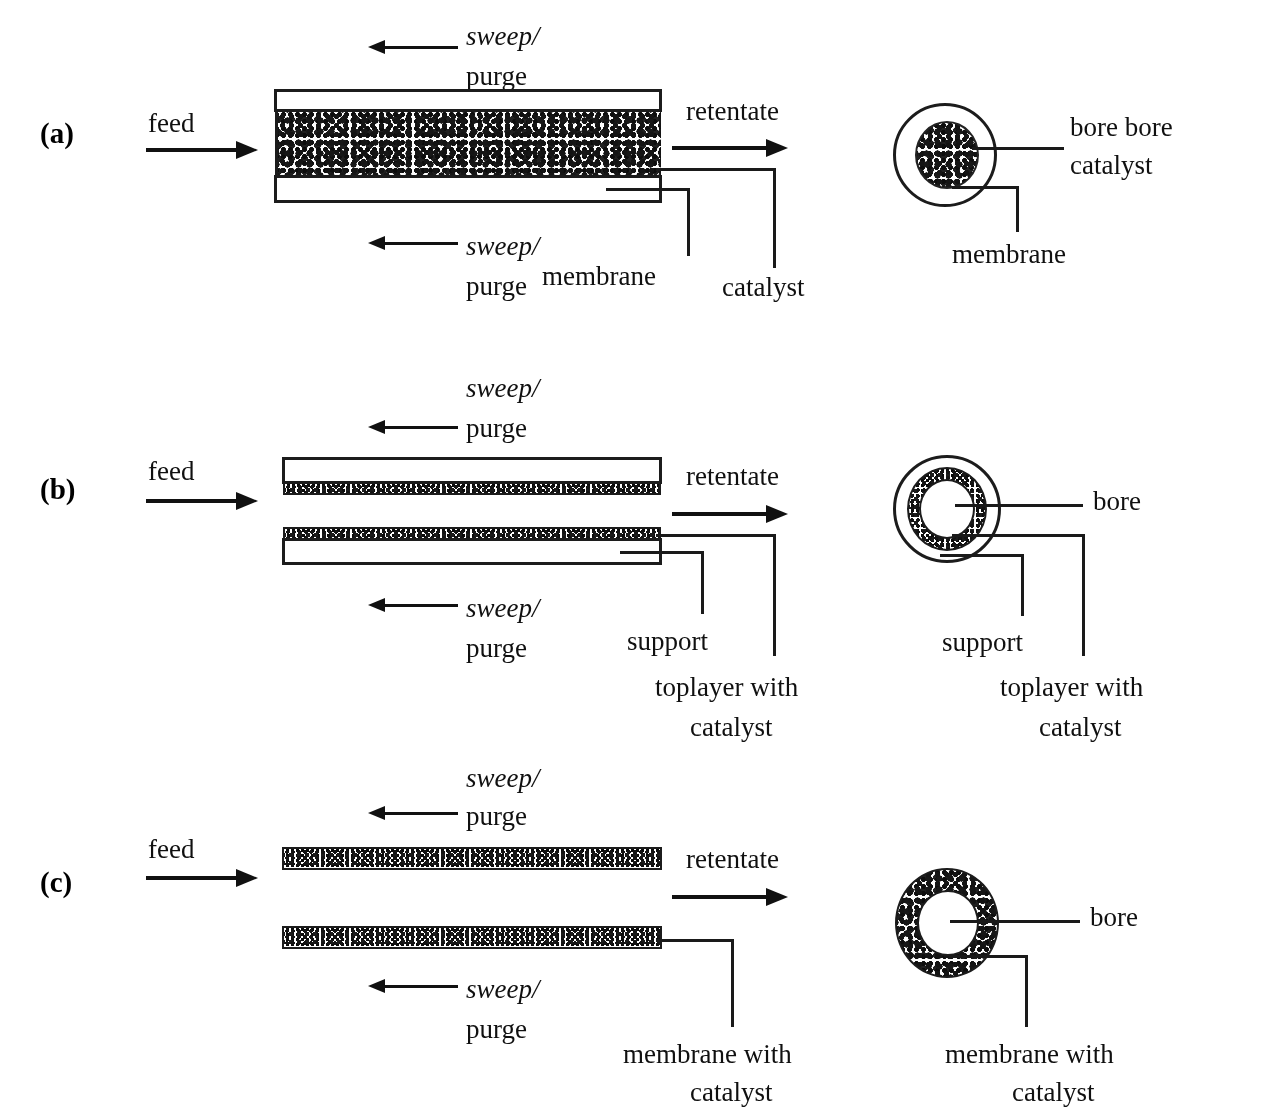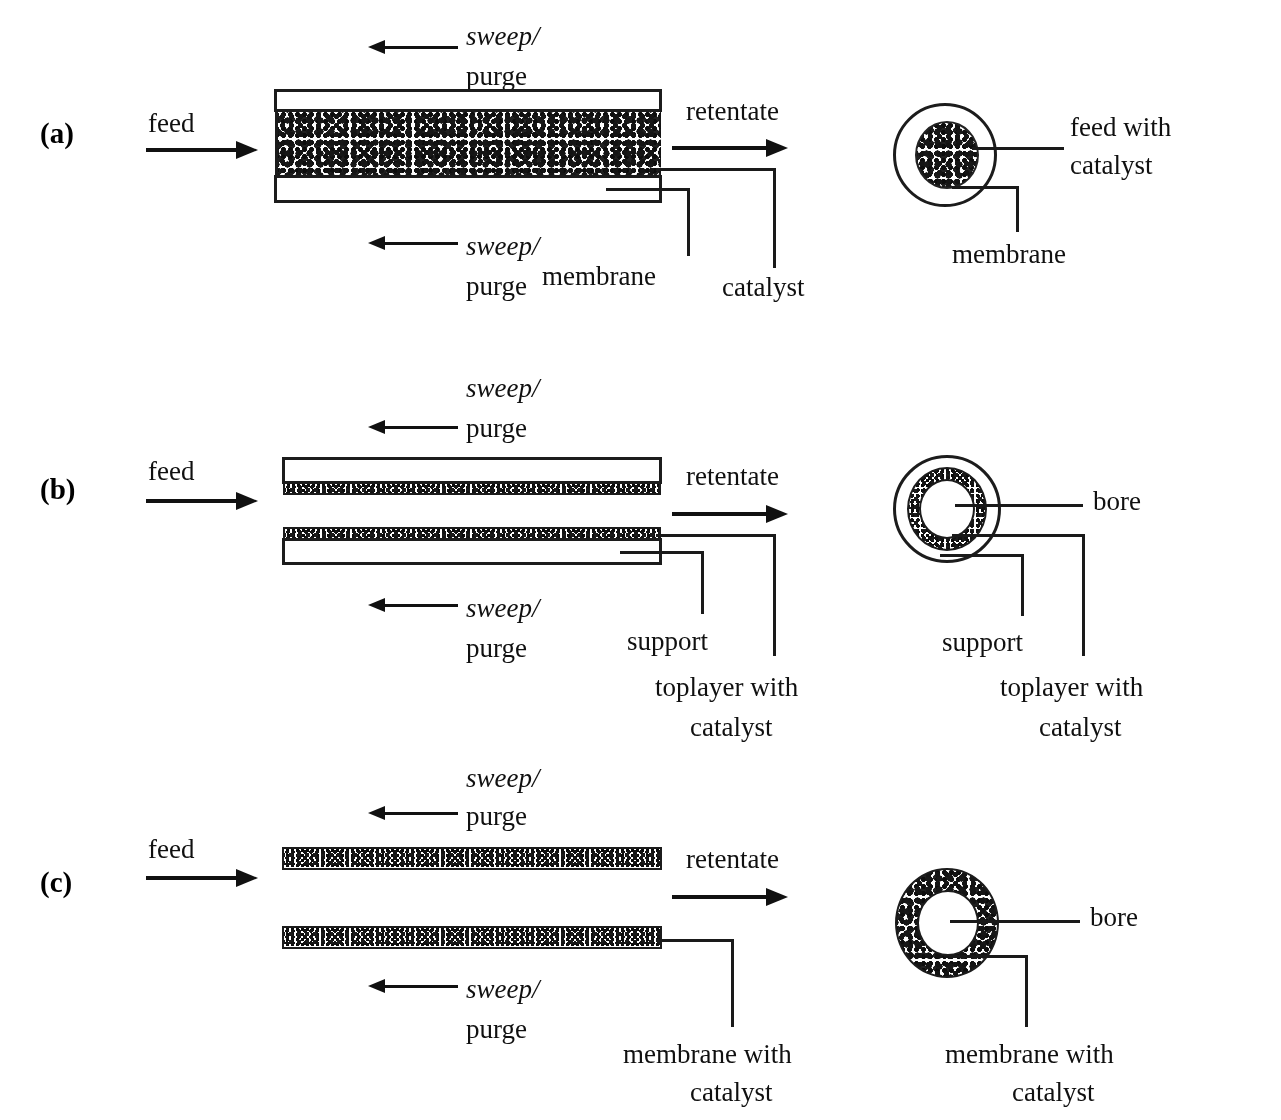--- a/index.html
+++ b/index.html
@@ -116,21 +116,21 @@
     <div class="lbl" style="left:542px;top:262px;">membrane</div>
 
     <div class="xsec" style="left:893px;top:103px;width:110px;height:110px;">
       <div class="ring" style="left:0;top:0;width:104px;height:104px;
            border:3px solid #1c1c1c;background:#fff;"></div>
       <div class="core speck" style="left:22px;top:18px;width:64px;height:68px;
            border:2px solid #232323;"></div>
     </div>
 
     <div class="hline" style="left:972px;top:147px;width:92px;"></div>
-    <div class="lbl" style="left:1070px;top:113px;">feed with</div>
+    <div class="lbl" style="left:1070px;top:113px;">bore bore</div>
     <div class="lbl" style="left:1070px;top:151px;">catalyst</div>
 
     <div class="hline" style="left:952px;top:186px;width:67px;"></div>
     <div class="vline" style="left:1016px;top:186px;height:46px;"></div>
     <div class="lbl" style="left:952px;top:240px;">membrane</div>
   </div>
 
   <div>
 
     <div class="panel-id" style="left:40px;top:473px;">(b)</div>

